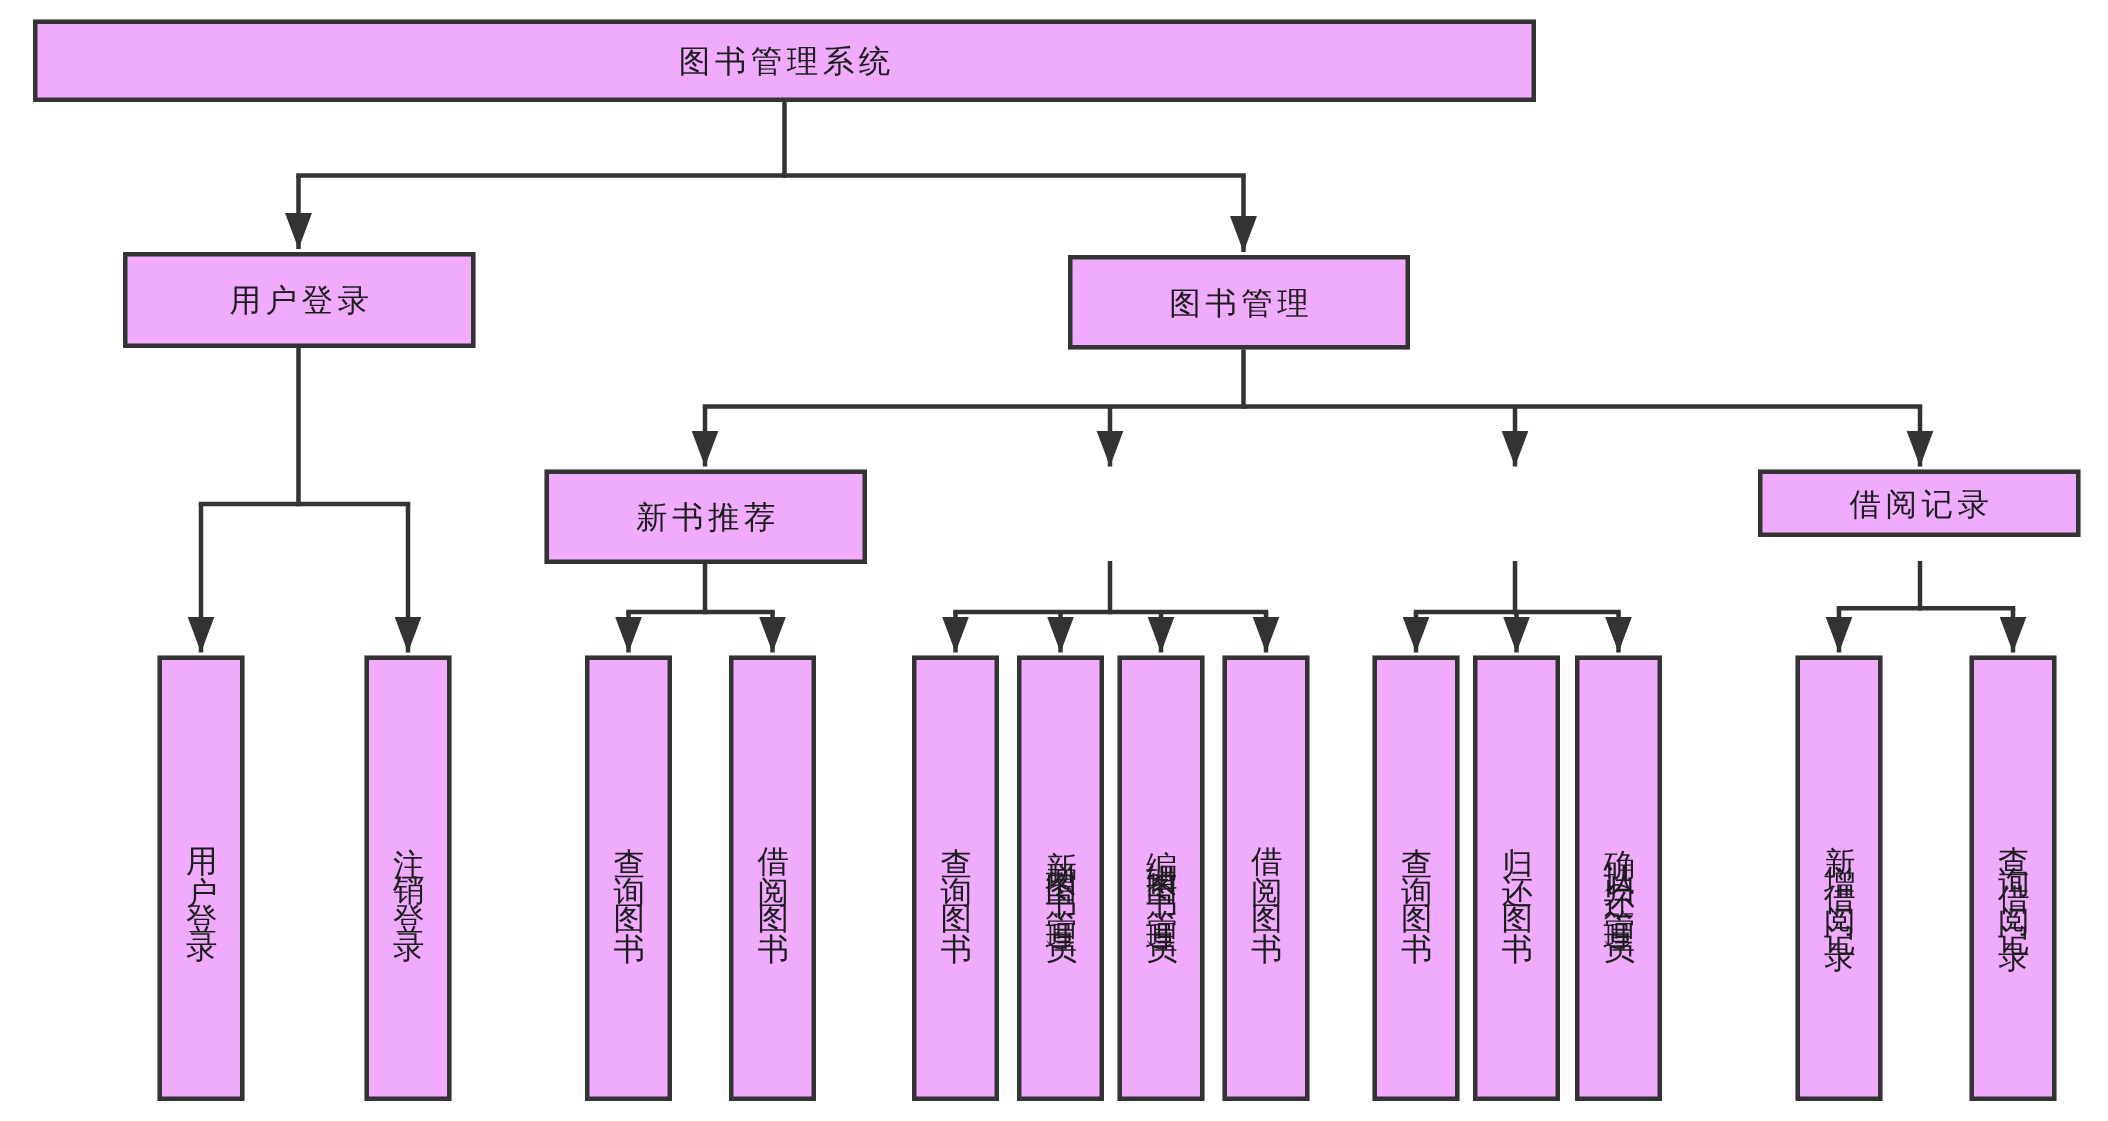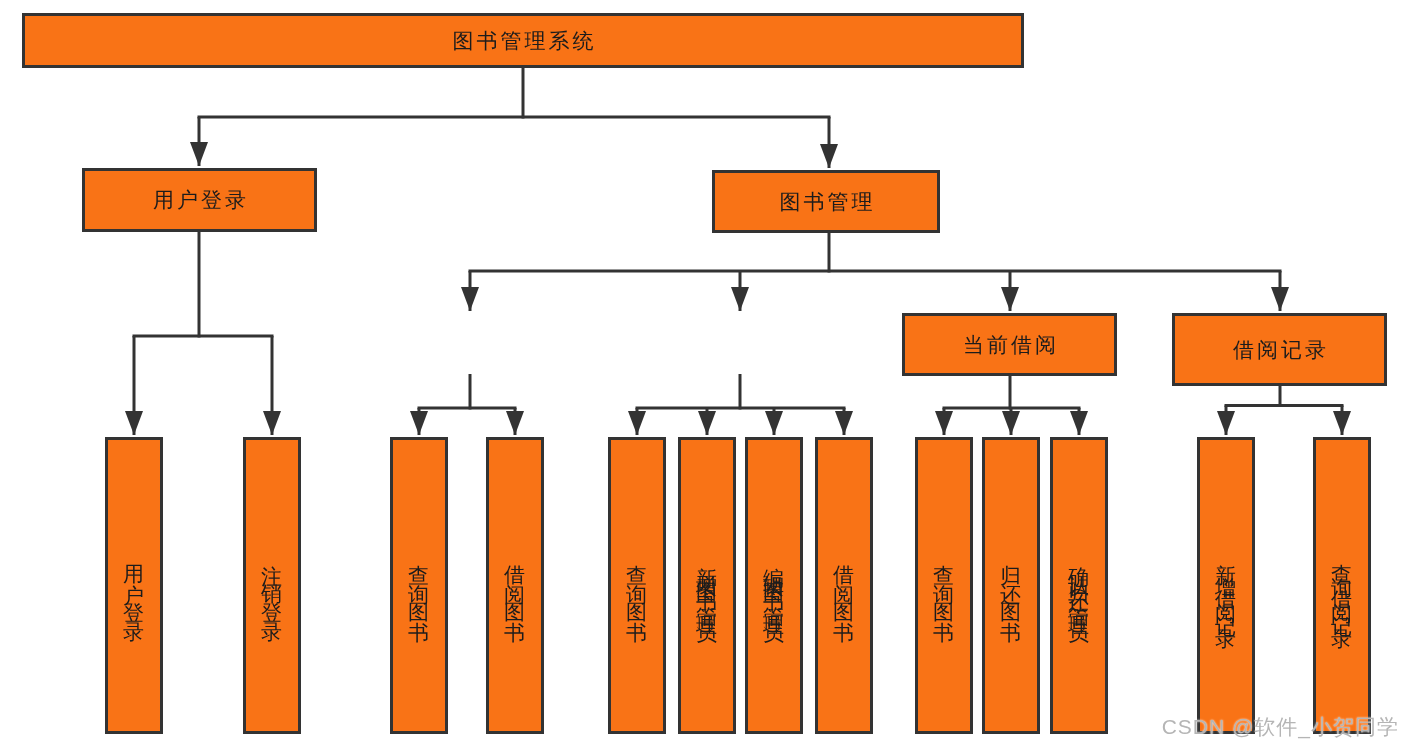--- a/index.html
+++ b/index.html
@@ -21,21 +21,21 @@
     position: absolute;
     left: 0; top: 0;
     width: 1405px; height: 747px;
   }
   svg.connectors line { stroke: var(--line); stroke-width: 3; }
   svg.connectors .ah-fill { fill: var(--line); }
   .node {
     position: absolute;
     box-sizing: border-box;
     border: 3px solid var(--line);
-    background: #f97316;
+    background: #f0abfc;
     display: flex;
     align-items: center;
     justify-content: center;
     color: var(--text);
     font-size: 21px;
     letter-spacing: 3px;
     text-indent: 3px;
     white-space: nowrap;
   }
   .vnode {
@@ -108,35 +108,34 @@
     <line x1="1224.5" y1="405.5" x2="1343.5" y2="405.5"></line>
     <line x1="1226" y1="405.5" x2="1226" y2="435" marker-end="url(#ah)"></line>
     <line x1="1342" y1="405.5" x2="1342" y2="435" marker-end="url(#ah)"></line>
   </svg>
 
   <div class="node" style="left:22px; top:13px; width:1002px; height:55px;">图书管理系统</div>
 
   <div class="node" style="left:82px; top:168px; width:235px; height:64px;">用户登录</div>
   <div class="node" style="left:712px; top:170px; width:228px; height:63px;">图书管理</div>
 
-  <div class="node" style="left:902px; top:313px; width:215px; height:63px;">当前借阅</div>
-  <div class="node" style="left:1172px; top:313px; width:215px; height:73px;">借阅记录</div>
+  <div class="node" style="left:363px; top:313px; width:215px; height:63px;">新书推荐</div>
+  <div class="node" style="left:1172px; top:313px; width:215px; height:45px;">借阅记录</div>
 
   <div class="node vnode v4" style="left:105px; top:437px; width:58px; height:297px;">用户登录</div>
   <div class="node vnode v4" style="left:243px; top:437px; width:58px; height:297px;">注销登录</div>
 
   <div class="node vnode v4" style="left:390px; top:437px; width:58px; height:297px;">查询图书</div>
   <div class="node vnode v4" style="left:486px; top:437px; width:58px; height:297px;">借阅图书</div>
 
   <div class="node vnode v4" style="left:608px; top:437px; width:58px; height:297px;">查询图书</div>
   <div class="node vnode v9" style="left:678px; top:437px; width:58px; height:297px;">新增图书（管理员）</div>
   <div class="node vnode v9" style="left:745px; top:437px; width:58px; height:297px;">编辑图书（管理员）</div>
   <div class="node vnode v4" style="left:815px; top:437px; width:58px; height:297px;">借阅图书</div>
 
   <div class="node vnode v4" style="left:915px; top:437px; width:58px; height:297px;">查询图书</div>
   <div class="node vnode v4" style="left:982px; top:437px; width:58px; height:297px;">归还图书</div>
   <div class="node vnode v9" style="left:1050px; top:437px; width:58px; height:297px;">确认归还（管理员）</div>
 
   <div class="node vnode v6" style="left:1197px; top:437px; width:58px; height:297px;">新增借阅记录</div>
   <div class="node vnode v6" style="left:1313px; top:437px; width:58px; height:297px;">查询借阅记录</div>
 
-  <div class="watermark">CSDN @软件_小贺同学</div>
 </div>
 
 </body></html>

